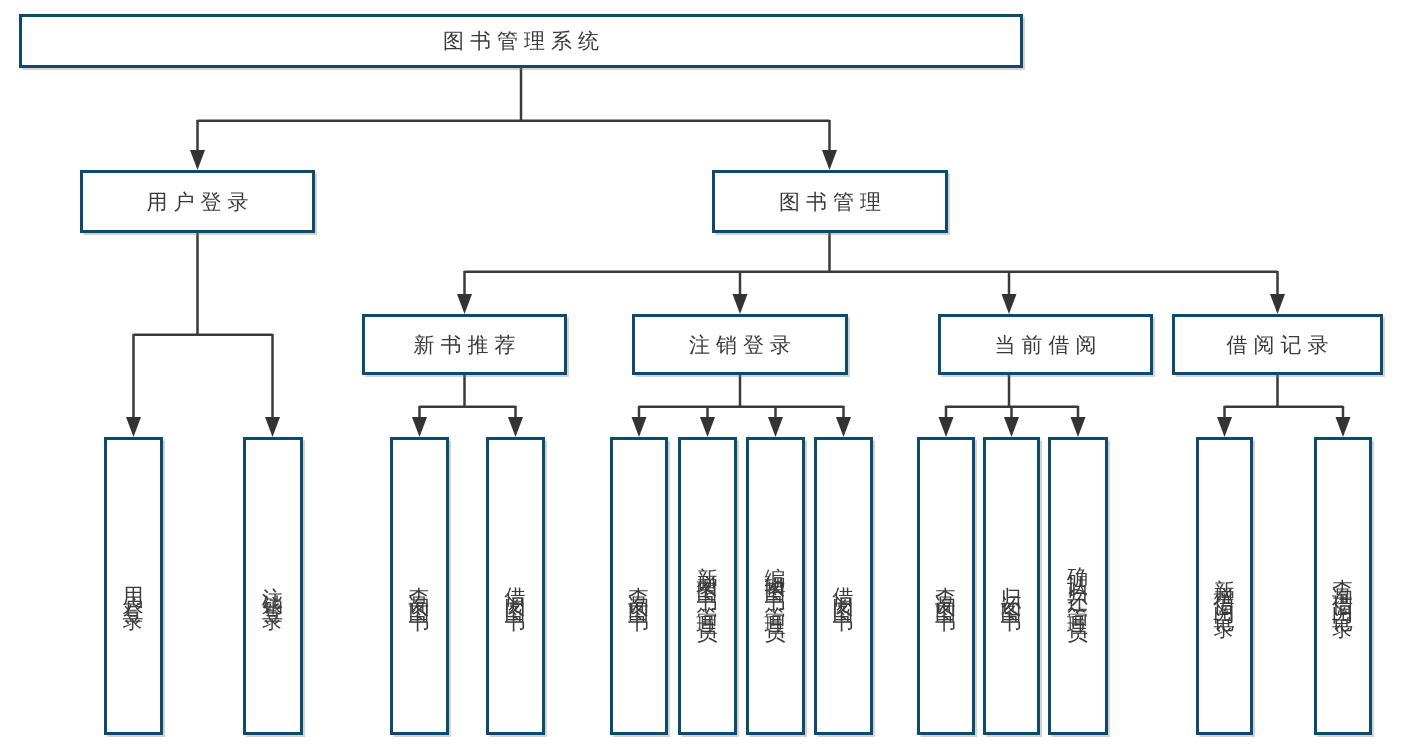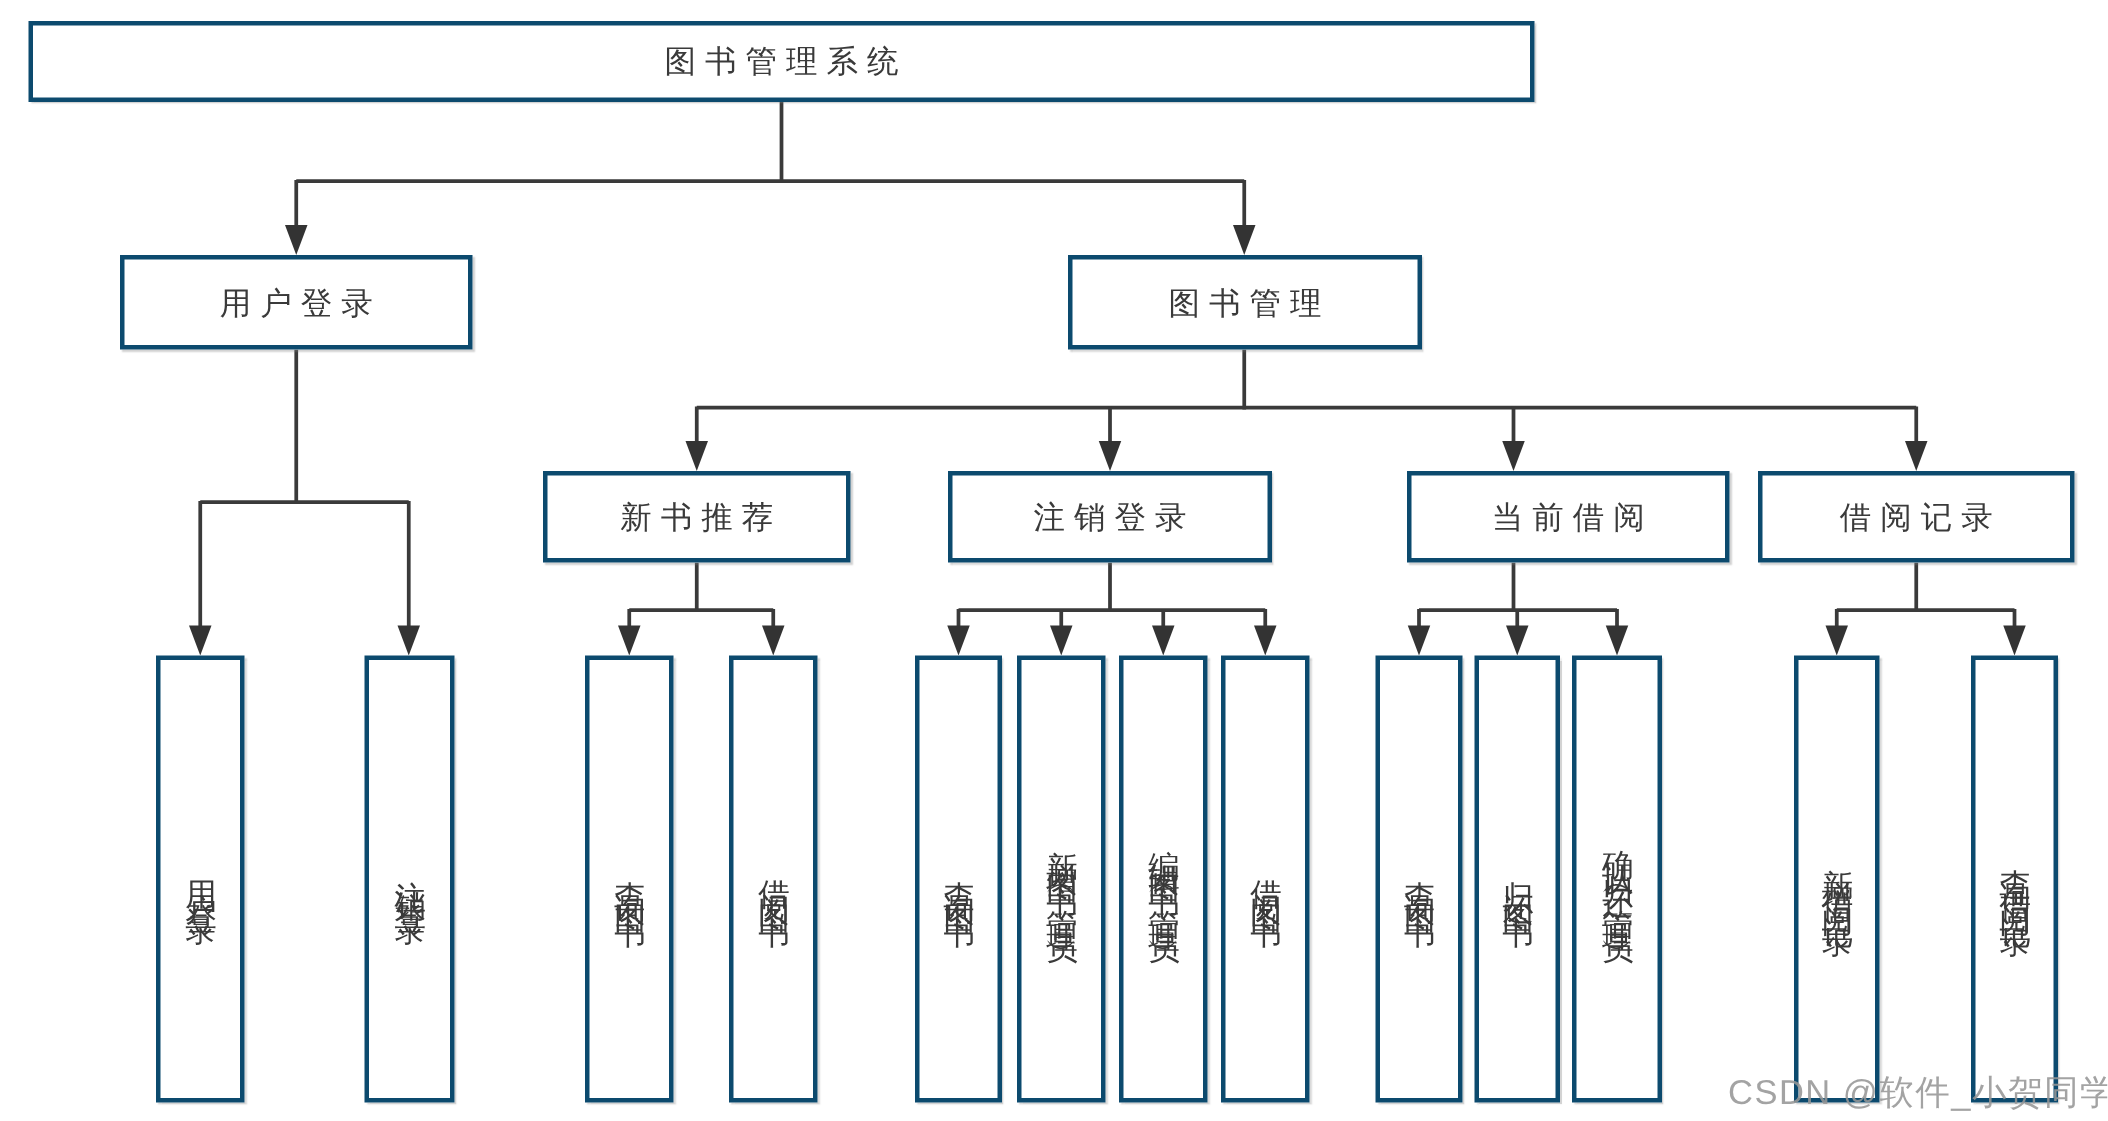--- a/index.html
+++ b/index.html
@@ -163,15 +163,14 @@
   <div class="box v" style="left:746px; top:437px; width:59px; height:298px;">编辑图书（管理员）</div>
   <div class="box v" style="left:814px; top:437px; width:59px; height:298px;">借阅图书</div>
 
   <div class="box v" style="left:917px; top:437px; width:58px; height:298px;">查询图书</div>
   <div class="box v" style="left:983px; top:437px; width:57px; height:298px;">归还图书</div>
   <div class="box v" style="left:1048px; top:437px; width:60px; height:298px;">确认归还（管理员）</div>
 
   <div class="box v" style="left:1196px; top:437px; width:57px; height:298px;">新增借阅记录</div>
   <div class="box v" style="left:1314px; top:437px; width:58px; height:298px;">查询借阅记录</div>
 
-  <div class="watermark">CSDN @软件_小贺同学</div>
 
 </div>
 
 </body></html>

